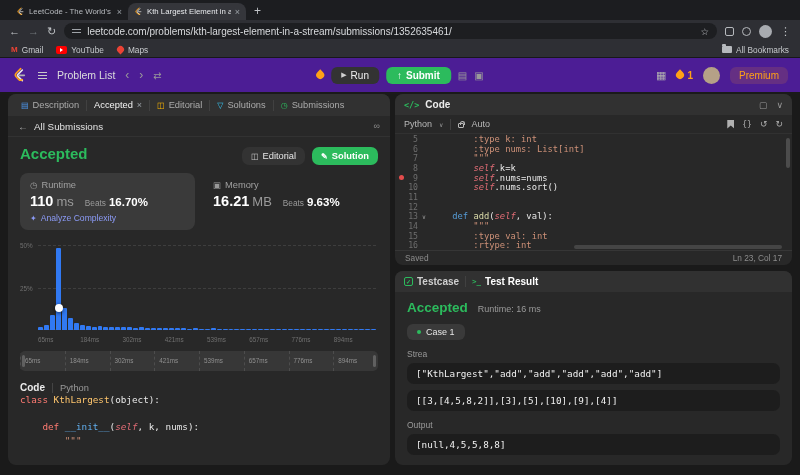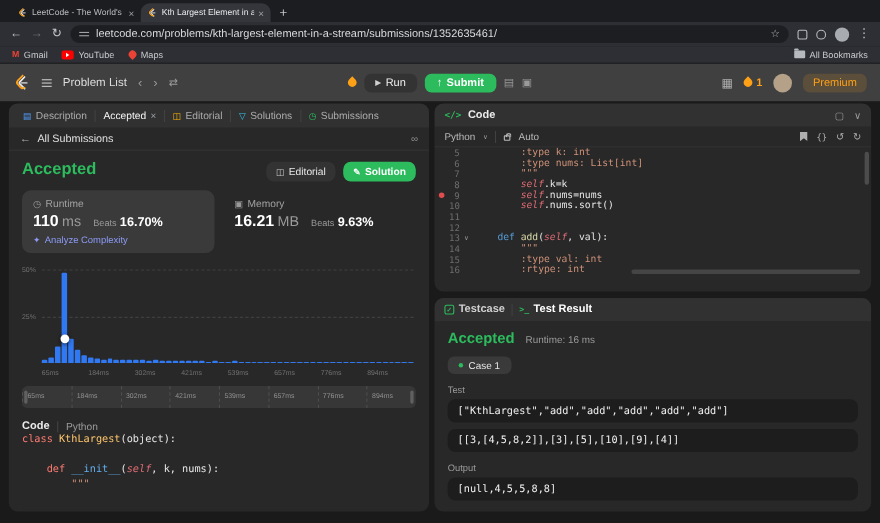--- a/index.html
+++ b/index.html
@@ -29,21 +29,21 @@
   .bm{display:flex;align-items:center;gap:4px}
   .gmailic{color:#ea4335;font-weight:700;font-size:8px}
   .ytic{width:11px;height:8px;background:#f00;border-radius:2px;position:relative}
   .ytic::before{content:"";position:absolute;left:4px;top:2px;border-left:3px solid #fff;border-top:2px solid transparent;border-bottom:2px solid transparent}
   .pin{width:7px;height:7px;background:#ea4335;border-radius:50% 50% 50% 0;transform:rotate(-45deg)}
   .bspacer{flex:1}
   .folder{width:10px;height:7px;background:#b6b9bd;border-radius:1px;position:relative}
   .folder::before{content:"";position:absolute;top:-2px;left:0;width:4px;height:2px;background:#b6b9bd;border-radius:1px 1px 0 0}
 
   
-  .lc-header{position:absolute;top:58px;left:0;right:0;height:34px;display:flex;align-items:center;padding:0 12px;background:#404040}
+  .lc-header{position:absolute;top:58px;left:0;right:0;height:34px;display:flex;align-items:center;padding:0 12px;background:#4c1d95}
   .hleft{display:flex;align-items:center;gap:10px}
   .hamb{width:9px;height:7px;border-top:1.3px solid #c9c9c9;border-bottom:1.3px solid #c9c9c9;position:relative}
   .hamb::before{content:"";position:absolute;left:0;right:0;top:2.1px;height:1.3px;background:#c9c9c9}
   .plist{font-size:10.5px;color:#dcdcdc}
   .chev{color:#9a9a9a;font-size:12px;line-height:1}
   .shuffle{color:#9a9a9a;font-size:10px}
   .hcenter{position:absolute;left:50%;transform:translateX(-50%);display:flex;align-items:center;gap:7px}
   .flame{width:8px;height:8px;background:#ffa116;border-radius:0 50% 50% 50%;transform:rotate(45deg);flex:none}
   .runbtn{display:flex;align-items:center;gap:4px;background:#333;border-radius:6px;padding:3px 10px;font-size:10px;color:#efefef}
   .runbtn .tri{font-size:7px;color:#d0d0d0}
@@ -546,20 +546,24 @@
           <span class="gutter">
             <span class="lnum">16</span>
             <span class="fold"></span>
           </span>
           <span class="ecode"><span class="tk-str">        :rtype: int</span></span>
         </div>
       </div>
     <span class="vsb"></span>
     <span class="hsb"></span>
   </div>
+  <div class="estatus">
+    <span>Saved</span>
+    <span>Ln 23, Col 17</span>
+  </div>
 </div>
 
 <div class="panel test-panel">
   <div class="phead">
     <span class="ttab">
       <span class="cbx">✓</span>
       <span>Testcase</span>
     </span>
     <span class="pdiv"></span>
     <span class="ttab sel">
@@ -571,19 +575,19 @@
     <div class="trow">
       <span class="tstatus">Accepted</span>
       <span class="truntime">Runtime: 16 ms</span>
     </div>
     <div>
       <span class="casechip">
         <span class="cdot"></span>
         <span>Case 1</span>
       </span>
     </div>
-    <div class="iolabel">Test</div>
+    <div class="iolabel">Strea</div>
     <div class="iobox">["KthLargest","add","add","add","add","add"]</div>
     <div class="iobox">[[3,[4,5,8,2]],[3],[5],[10],[9],[4]]</div>
     <div class="iolabel">Output</div>
     <div class="iobox">[null,4,5,5,8,8]</div>
   </div>
 </div>
 
 </body></html>

